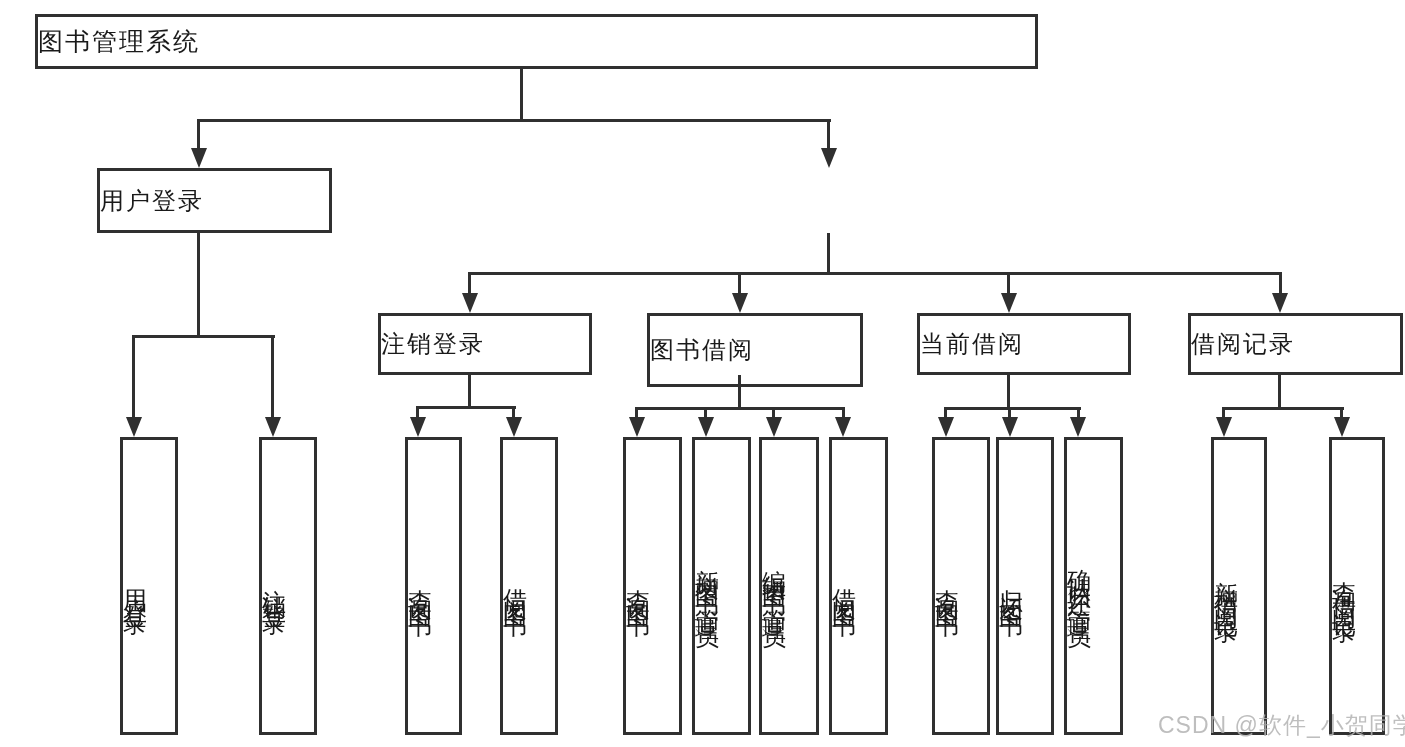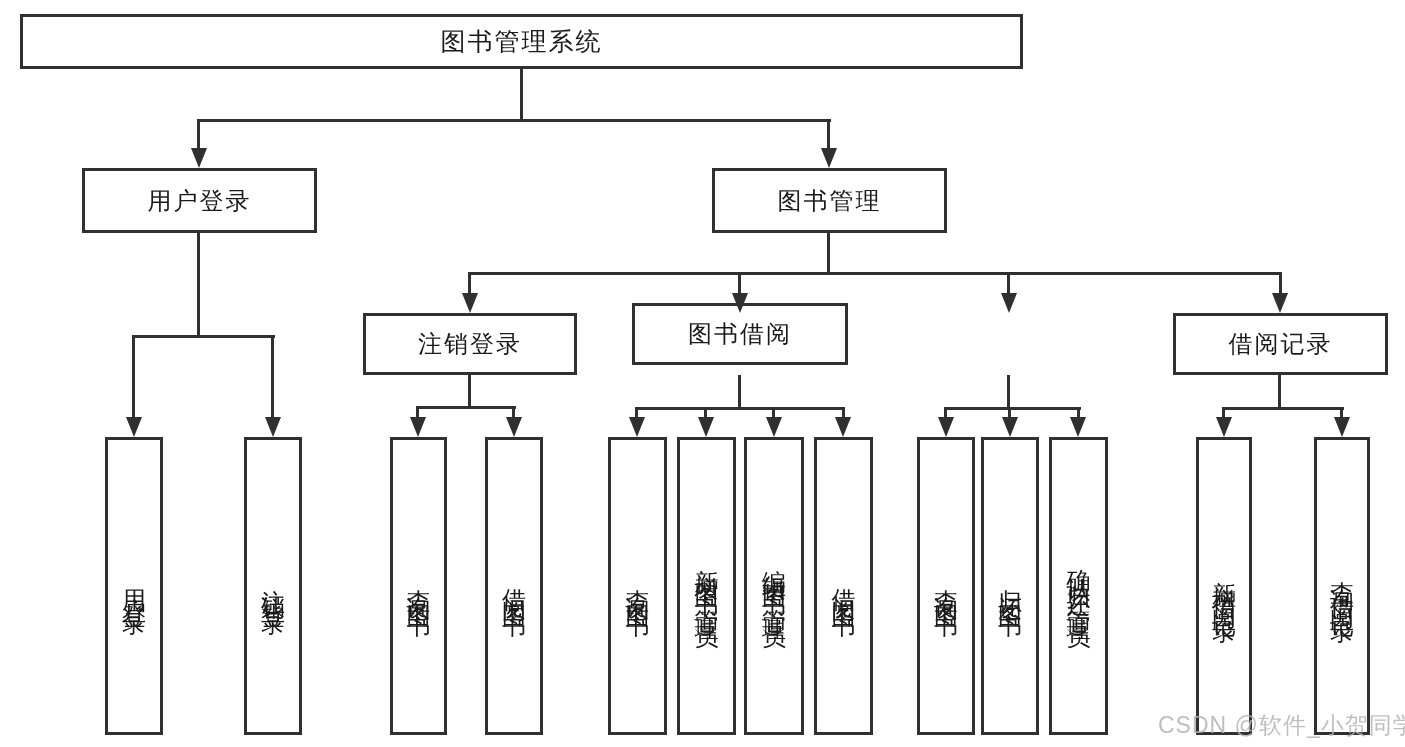--- a/index.html
+++ b/index.html
@@ -2,21 +2,21 @@
 <html><head>
 <meta charset="utf-8">
 <style>
   html,body{margin:0;padding:0;background:#ffffff;}
   #stage{
     position:relative;width:1405px;height:747px;background:#ffffff;overflow:hidden;
     font-family:"Liberation Sans","DejaVu Sans",sans-serif;color:#1a1a1a;
   }
   .box{
     position:absolute;box-sizing:border-box;border:3px solid #303030;background:#ffffff;
-    display:flex;align-items:center;justify-content:center;
+    display:flex;align-items:center;justify-content:flex-start;margin-left:15px;
   }
   .h-label{font-size:24px;letter-spacing:2px;white-space:nowrap;color:#1a1a1a;}
   .root-label{font-size:25px;}
   .v-label{
     writing-mode:vertical-lr;text-orientation:mixed;
     font-size:24px;letter-spacing:8px;line-height:1;color:#1a1a1a;white-space:nowrap;
   }
   .ln{position:absolute;background:#303030;}
   .ar{
     position:absolute;width:0;height:0;
@@ -34,32 +34,32 @@
 <div id="stage">
 
   <div class="box" style="left:20px;top:14px;width:1003px;height:55px">
     <span class="h-label root-label">图书管理系统</span>
   </div>
 
   <div class="box" style="left:82px;top:168px;width:235px;height:65px">
     <span class="h-label">用户登录</span>
   </div>
 
-  <div class="box" style="left:712px;top:168px;width:235px;height:65px">
-    <span class="h-label">图书管理</span>
-  </div>
 
   <div class="box" style="left:363px;top:313px;width:214px;height:62px">
     <span class="h-label">注销登录</span>
   </div>
 
-  <div class="box" style="left:632px;top:303px;width:216px;height:62px">
+  <div class="box" style="left:632px;top:313px;width:216px;height:74px">
     <span class="h-label">图书借阅</span>
   </div>
 
+  <div class="box" style="left:902px;top:313px;width:214px;height:62px">
+    <span class="h-label">当前借阅</span>
+  </div>
 
   <div class="box" style="left:1173px;top:313px;width:215px;height:62px">
     <span class="h-label">借阅记录</span>
   </div>
 
   <div class="box" style="left:105px;top:437px;width:58px;height:298px">
     <span class="v-label">用户登录</span>
   </div>
   <div class="box" style="left:244px;top:437px;width:58px;height:298px">
     <span class="v-label">注销登录</span>

